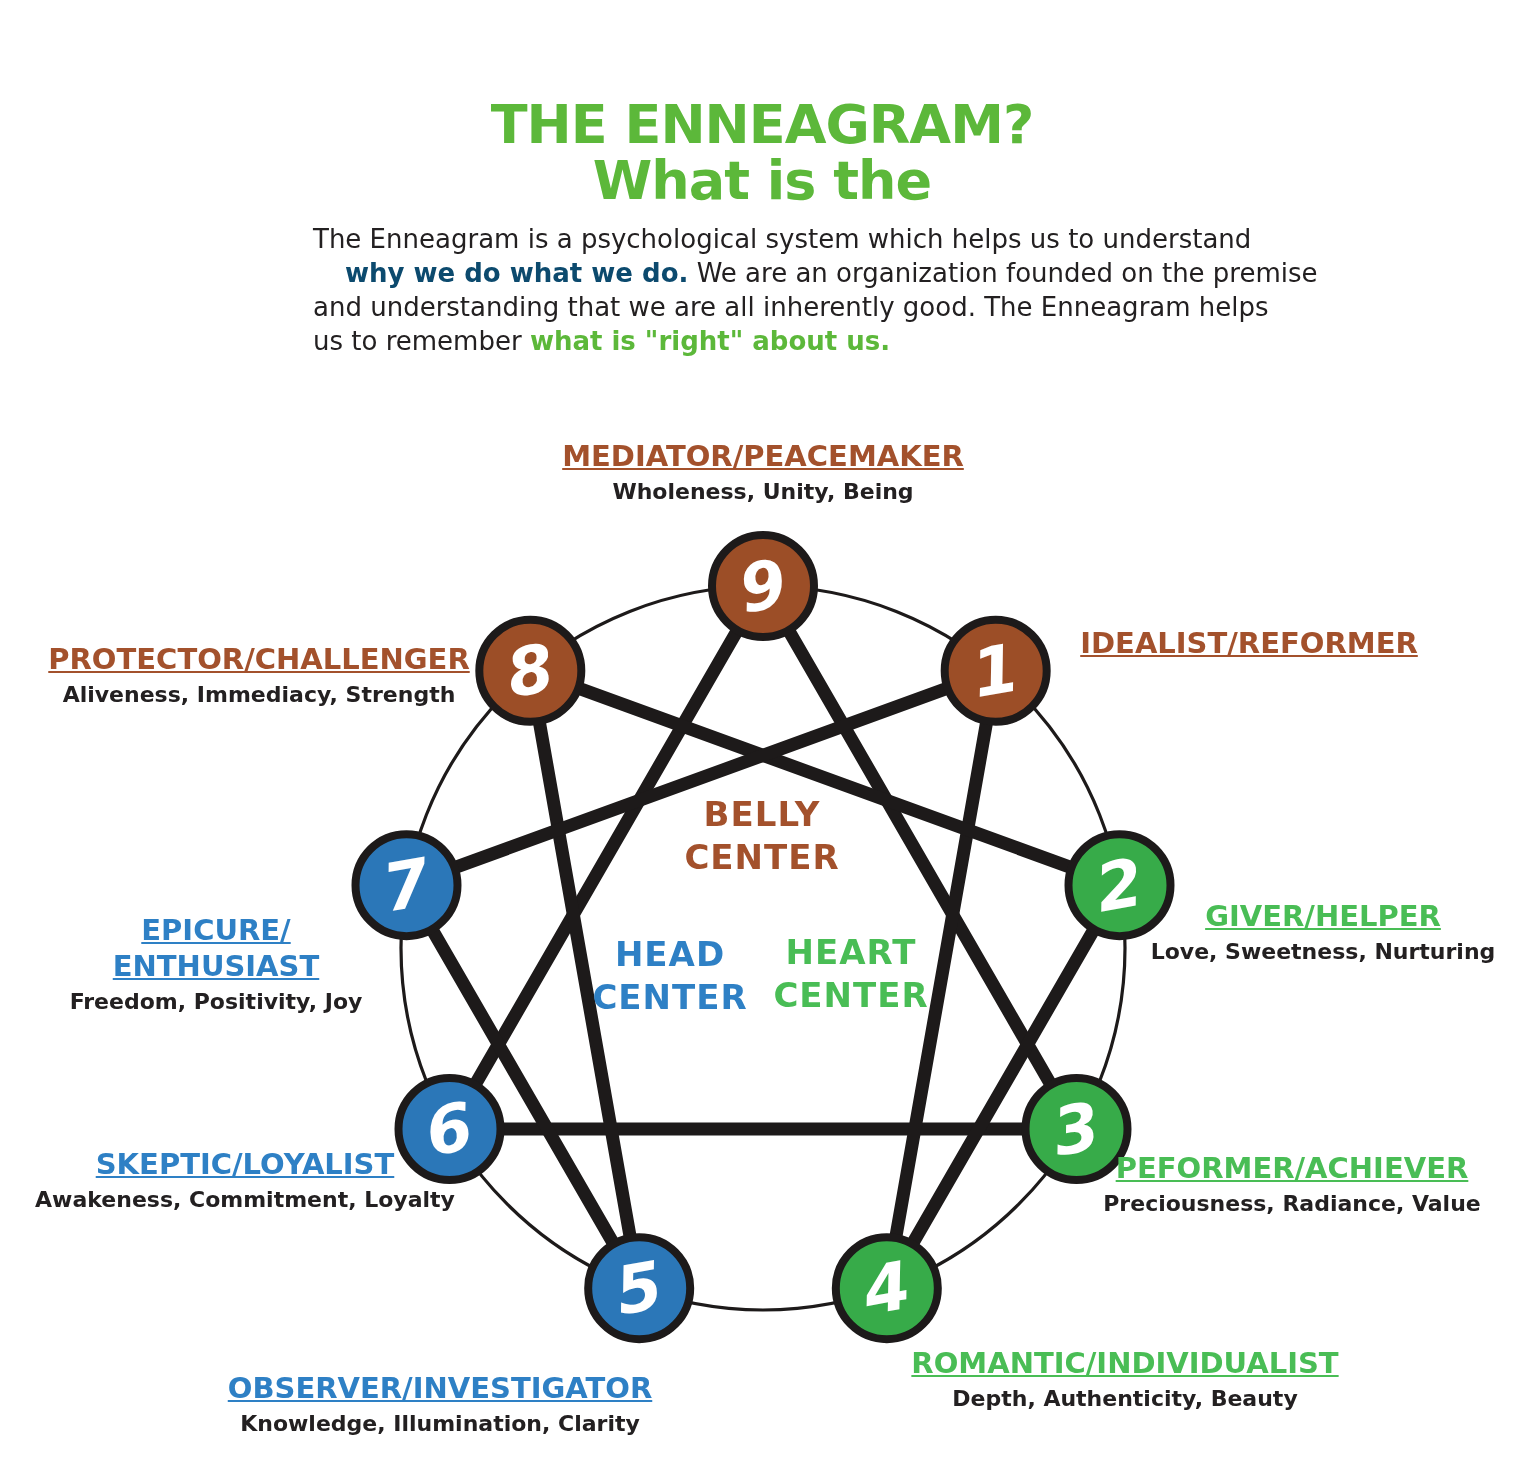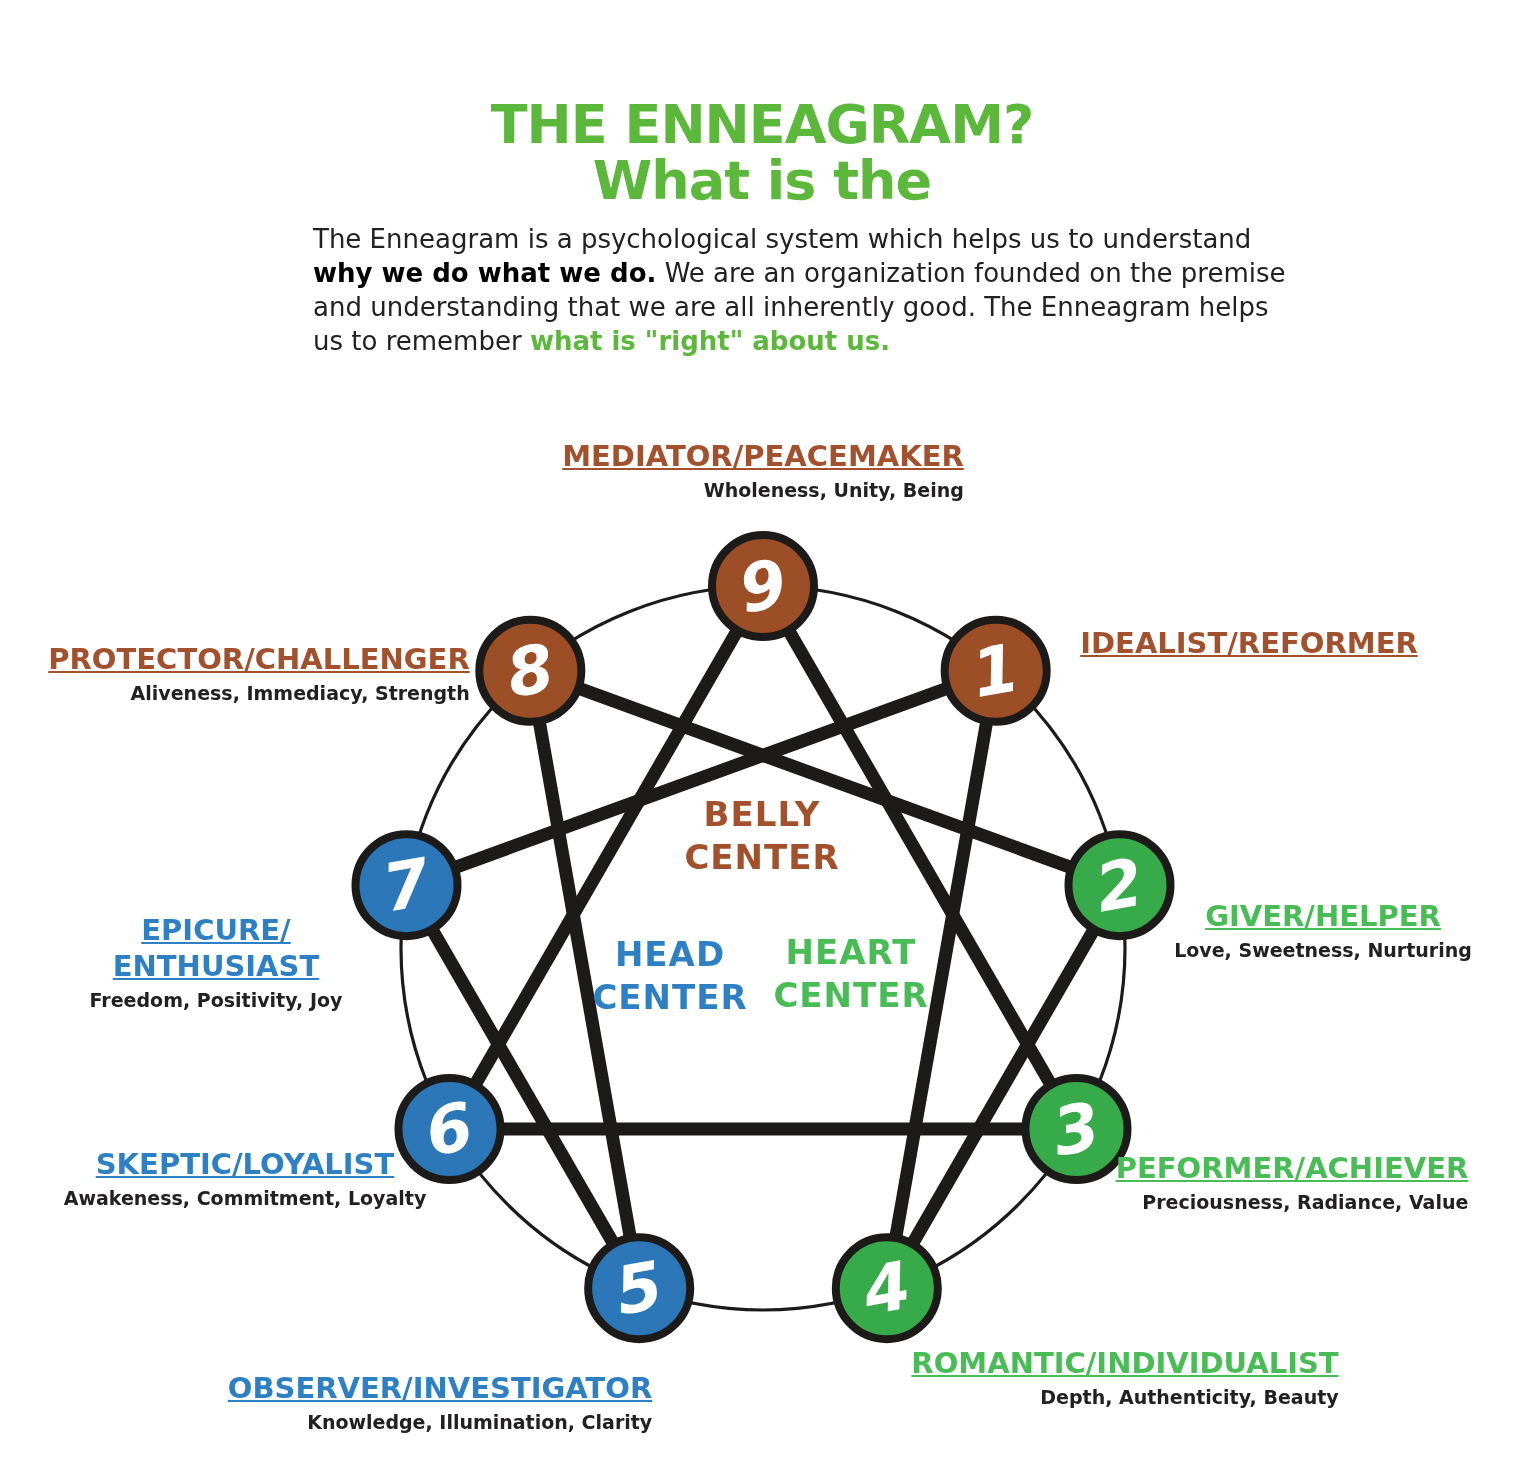--- a/index.html
+++ b/index.html
@@ -17,40 +17,40 @@
   }
   .intro .hl{font-weight:bold;}
   .diagram-svg{position:absolute;left:0;top:0;}
   .type-label{position:absolute;transform:translateX(-50%);text-align:center;}
   .type-name{
     font-size:29px;font-weight:bold;line-height:36px;white-space:pre-line;
     letter-spacing:0px;
     text-decoration:underline;
   }
   .type-traits{
-    font-size:19px;font-weight:bold;color:#232021;margin-top:5px;white-space:nowrap;text-align:right;
+    font-size:22px;font-weight:bold;color:#232021;margin-top:5px;white-space:nowrap;
   }
   .center-label{
     position:absolute;transform:translateX(-50%);text-align:center;
     font-size:34px;font-weight:bold;line-height:43px;white-space:pre-line;
     letter-spacing:1px;
   }
 </style>
 </head>
 <body>
 
 <div class="canvas">
 
   <div class="page-title" style="color: rgb(92, 184, 58);">
     <div>THE ENNEAGRAM?</div>
     <div>What is the</div>
   </div>
 
   <div class="intro" id="intro"><span>The Enneagram is a psychological system which helps us to understand
-</span><span class="hl" style="color: #000000;">why we do what we do.</span><span> We are an organization founded on the premise
+</span><span class="hl" style="color: #0c4a6e; margin-left: 32px;">why we do what we do.</span><span> We are an organization founded on the premise
 and understanding that we are all inherently good. The Enneagram helps
 us to remember </span><span class="hl" style="color: rgb(92, 184, 58);">what is "right" about us.</span></div>
 
   <svg class="diagram-svg" id="diagram-svg" width="1536" height="1463" viewBox="0 0 1536 1463">
       <circle cx="763" cy="948" r="362" fill="none" stroke="#1d1a1a" stroke-width="3.2"></circle>
       <line x1="762.9999999999999" y1="586" x2="1076.5011961699668" y2="1129" stroke="#1d1a1a" stroke-width="13" stroke-linecap="round"></line>
       <line x1="1076.5011961699668" y1="1129" x2="449.4988038300333" y2="1129.0000000000002" stroke="#1d1a1a" stroke-width="13" stroke-linecap="round"></line>
       <line x1="449.4988038300333" y1="1129.0000000000002" x2="762.9999999999999" y2="586" stroke="#1d1a1a" stroke-width="13" stroke-linecap="round"></line>
       <line x1="995.6891147065272" y1="670.69191159093" x2="886.8112918838922" y2="1288.1687287244988" stroke="#1d1a1a" stroke-width="13" stroke-linecap="round"></line>
       <line x1="886.8112918838922" y1="1288.1687287244988" x2="1119.5004065904193" y2="885.1393596845712" stroke="#1d1a1a" stroke-width="13" stroke-linecap="round"></line>

